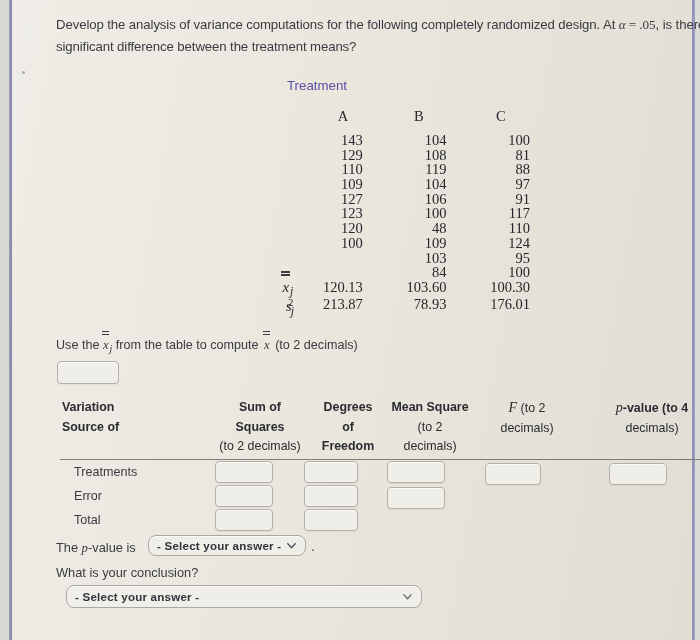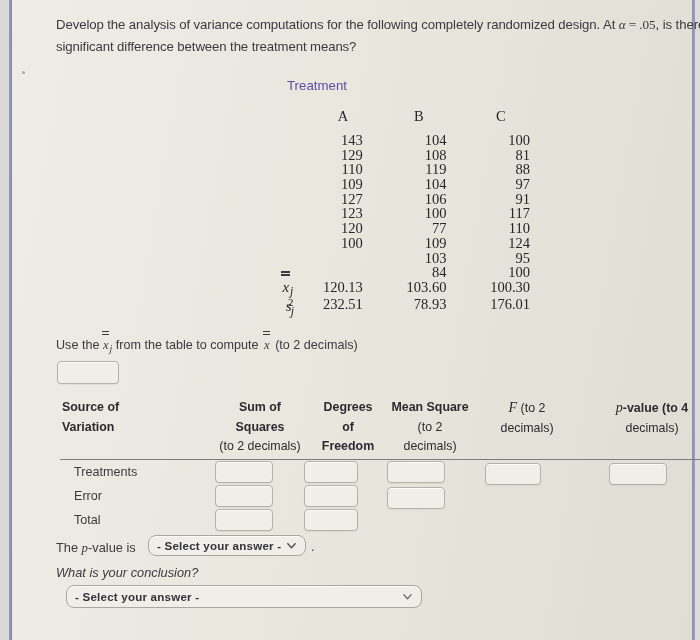--- a/index.html
+++ b/index.html
@@ -229,21 +229,20 @@
     font-size: 12.8px;
     color: #3a3a40;
     line-height: 20px;
   }
   .concq {
     position: absolute;
     left: 4px;
     top: 565px;
     font-size: 12.8px;
     color: #3a3a40;
-    font-style: italic;
   }
   .sel {
     position: absolute;
     box-sizing: border-box;
     background: #efeee9;
     border: 1.5px solid #a9a7a0;
     border-radius: 8px;
     font-family: "Liberation Sans", sans-serif;
     font-weight: bold;
     font-size: 11.6px;
@@ -338,21 +337,21 @@
             </div>
             <div class="dt-row">
               <div class="dt-lbl"></div>
               <div class="dt-col ca">123</div>
               <div class="dt-col cb">100</div>
               <div class="dt-col cc">117</div>
             </div>
             <div class="dt-row">
               <div class="dt-lbl"></div>
               <div class="dt-col ca">120</div>
-              <div class="dt-col cb">77</div>
+              <div class="dt-col cb">48</div>
               <div class="dt-col cc">110</div>
             </div>
             <div class="dt-row">
               <div class="dt-lbl"></div>
               <div class="dt-col ca">100</div>
               <div class="dt-col cb">109</div>
               <div class="dt-col cc">124</div>
             </div>
             <div class="dt-row">
               <div class="dt-lbl"></div>
@@ -369,36 +368,36 @@
           </div>
 
         <div class="dt-row" style="height:17px;">
           <div class="dt-lbl"><span class="dblbar" style="padding-right:1px;"><span>x</span></span><span class="subj">j</span></div>
           <div class="dt-col ca">120.13</div>
           <div class="dt-col cb">103.60</div>
           <div class="dt-col cc">100.30</div>
         </div>
         <div class="dt-row" style="height:17px;justify-content:space-between;">
           <div class="dt-lbl"><span class="mathv">s</span><span class="subj" style="margin-left:-1px;">j</span><span class="supsq" style="margin-left:-6px;">2</span></div>
-          <div class="dt-col ca">232.51</div>
+          <div class="dt-col ca">213.87</div>
           <div class="dt-col cb">78.93</div>
           <div class="dt-col cc">176.01</div>
         </div>
       </div>
     </div>
 
     <div class="usline">
       <span>Use the </span><span class="dblbar" style="margin-right:1px;"><span>x</span></span><span class="subj">j</span><span> from the table to compute </span><span class="dblbar" style="margin:0 2px;"><span>x</span></span><span> (to 2 decimals)</span>
     </div>
     <div class="tbox" style="left:5px;top:361px;width:62px;height:23px;"></div>
 
     <div class="anova">
       <div class="ah ah-sv">
+        <div>Variation</div>
         <div>Source of</div>
-        <div>Variation</div>
       </div>
       <div class="ah ah-ss">
         <div>Sum of</div>
         <div>Squares</div>
         <div class="thin">(to 2 decimals)</div>
       </div>
       <div class="ah ah-df">
         <div>Degrees</div>
         <div>of</div>
         <div>Freedom</div>

